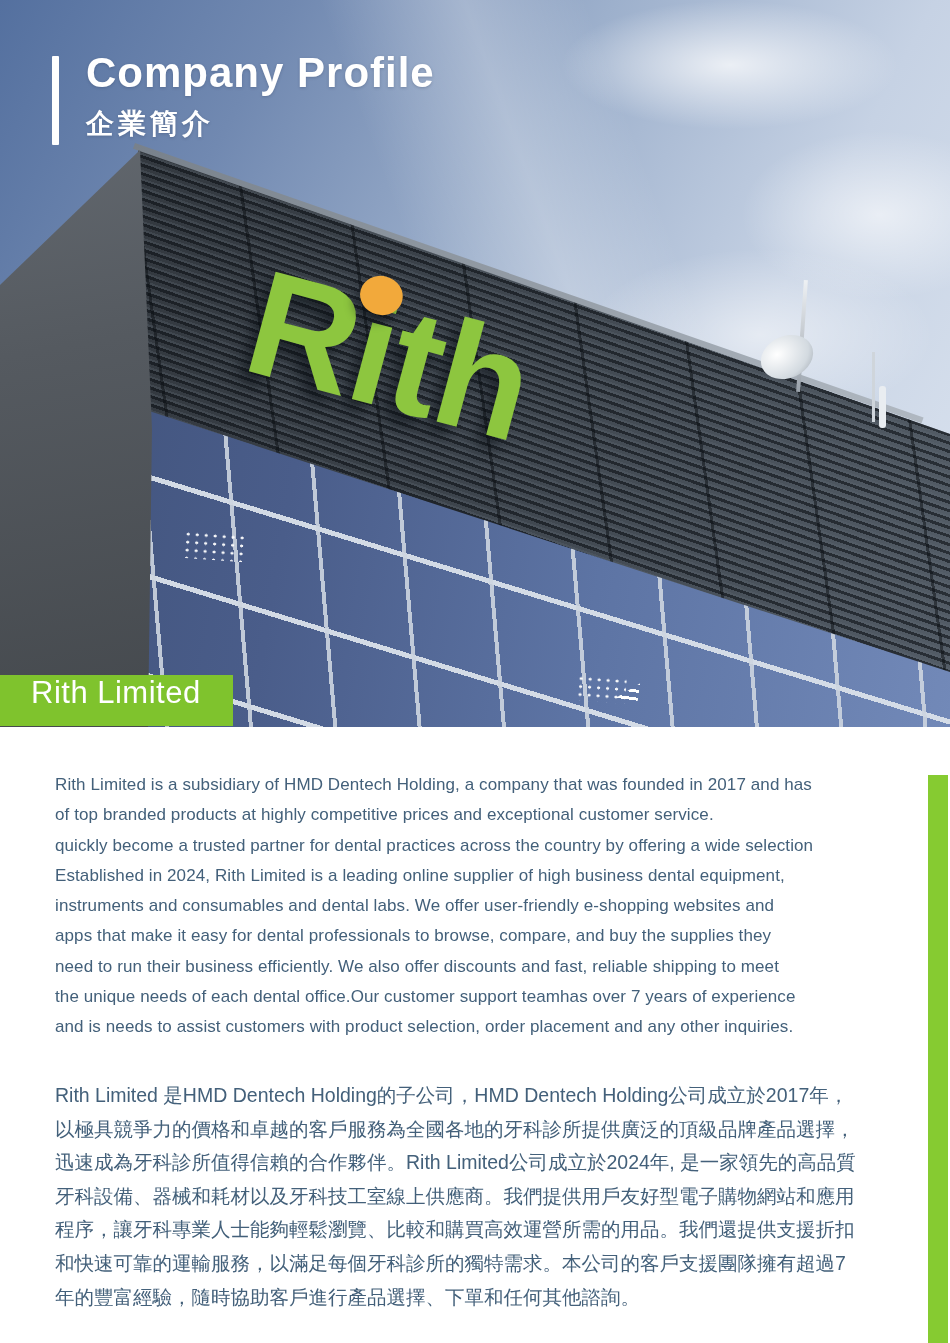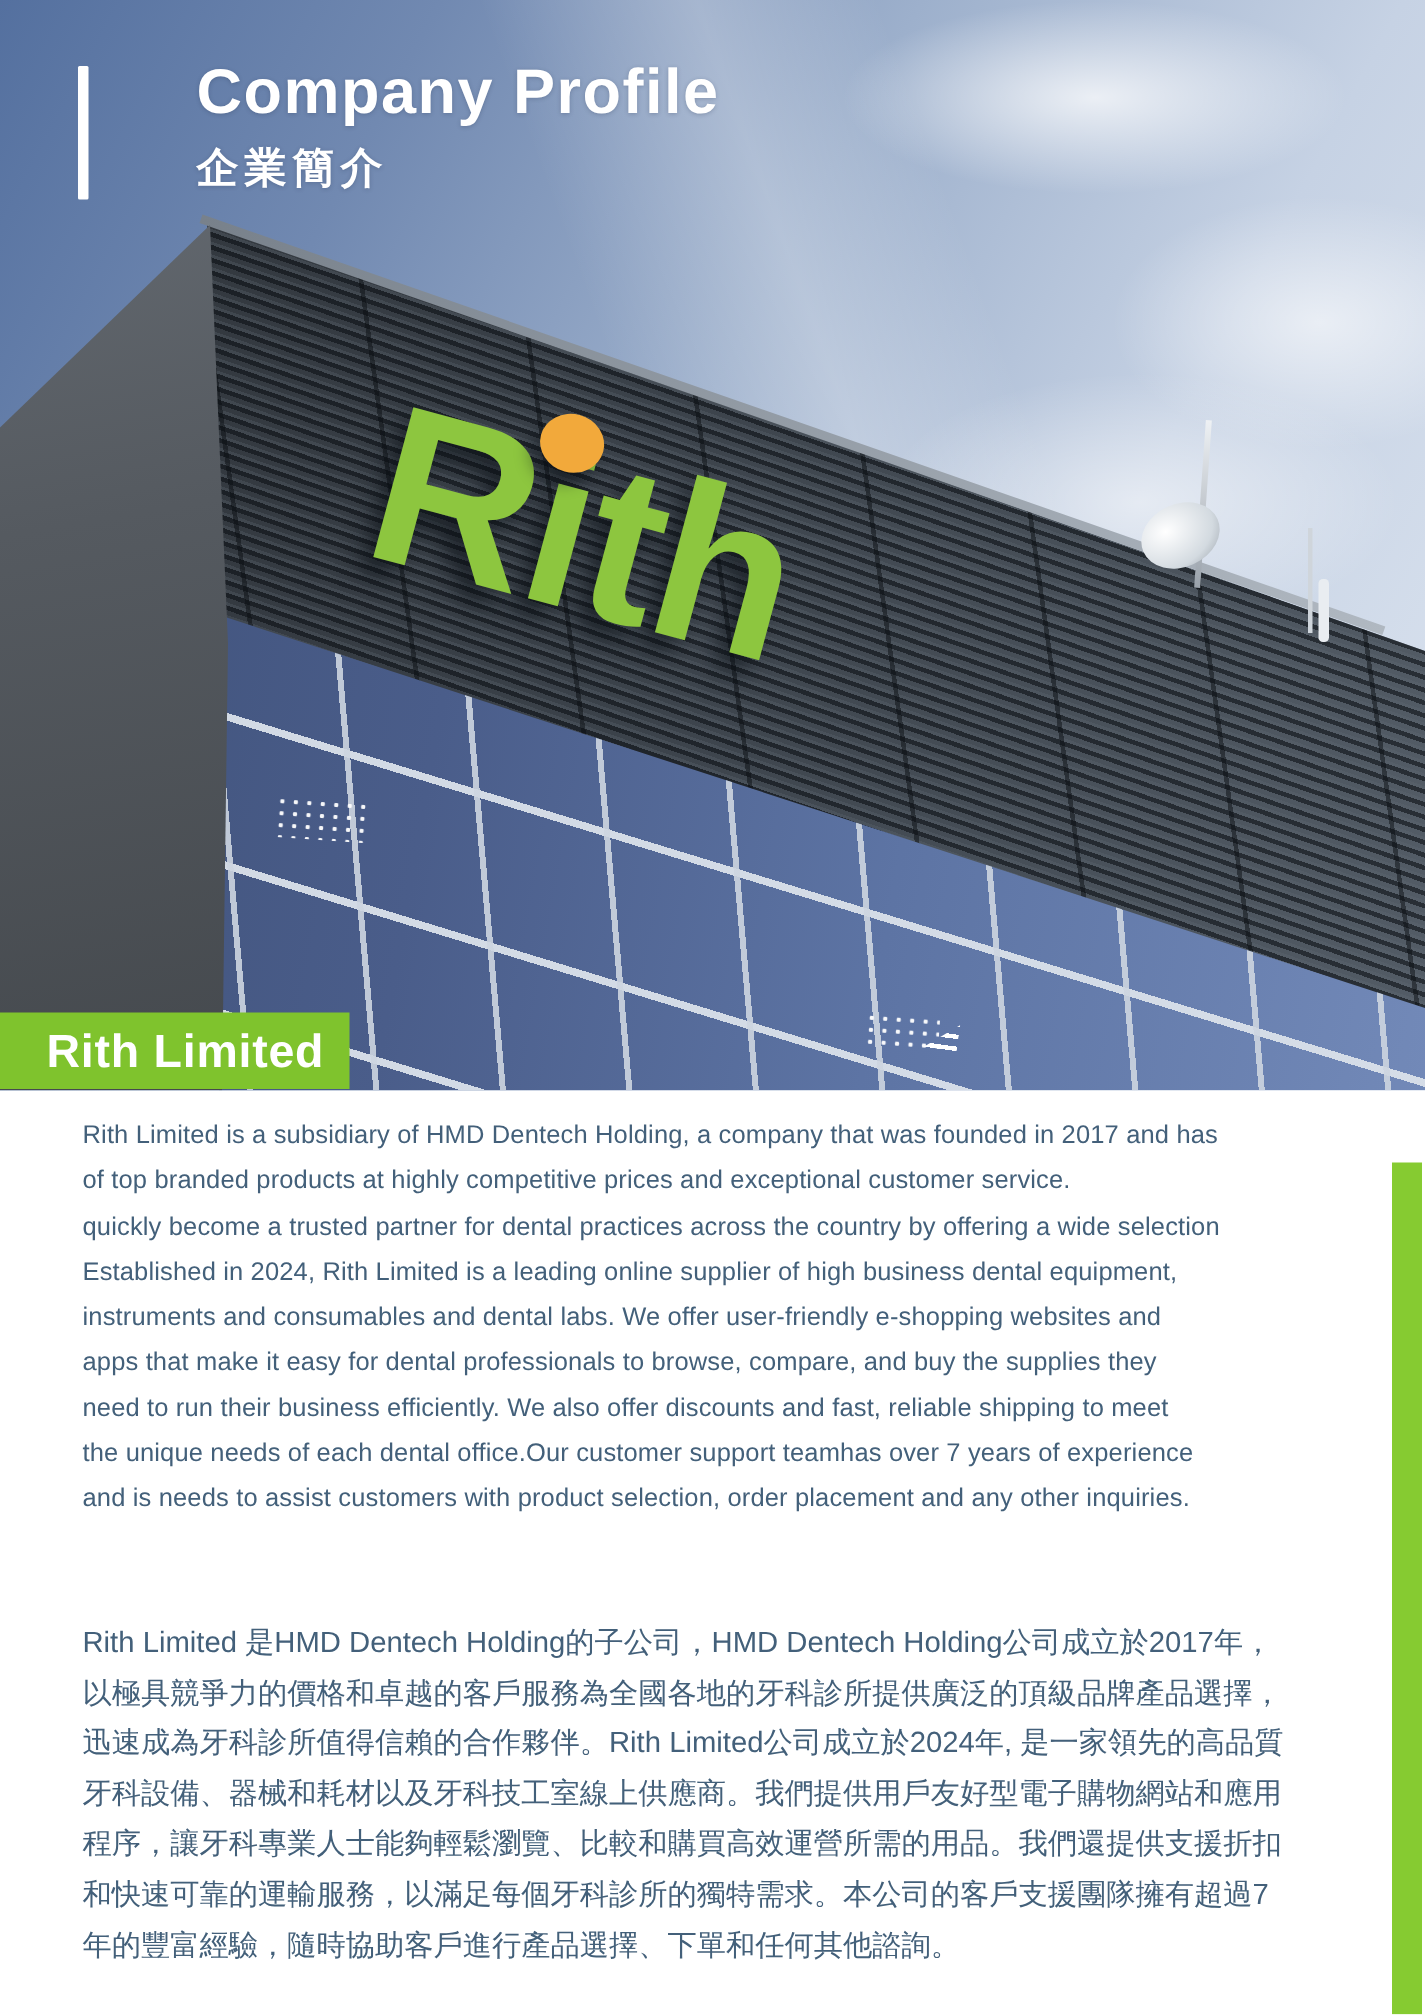--- a/index.html
+++ b/index.html
@@ -55,36 +55,36 @@
   .dots{position:absolute;
         background-image:radial-gradient(circle,rgba(255,255,255,.95) 1.3px,rgba(255,255,255,0) 1.7px);
         background-size:9px 8px;transform:rotate(4deg);}
   .dots.d1{left:183px;top:532px;width:62px;height:28px;}
   .dots.d2{left:576px;top:676px;width:50px;height:26px;}
   .fan{position:absolute;left:612px;top:680px;width:27px;height:23px;transform:rotate(8deg);
         background:repeating-linear-gradient(180deg,#ffffff 0 3px,rgba(255,255,255,0) 3px 8px);
         clip-path:polygon(0 100%,100% 6%,100% 100%);}
 
   
-  .header{position:absolute;left:52px;top:40px;color:#ffffff;padding-left:45px;}
+  .header{position:absolute;left:52px;top:52px;color:#ffffff;}
   .header .vbar{position:absolute;left:0;top:4px;width:7px;height:89px;background:#ffffff;border-radius:1px;}
   .header h1{margin:0 0 0 34px;font-size:42px;font-weight:bold;line-height:1.0;letter-spacing:1px;
              text-shadow:0 1px 3px rgba(30,45,70,.25);}
   .header .sub{margin:11px 0 0 34px;font-size:28px;font-weight:bold;letter-spacing:4px;
              text-shadow:0 1px 3px rgba(30,45,70,.25);}
 
   
   .banner{position:absolute;left:0;top:675px;width:233px;height:51px;background:#7fc32d;
-          color:#ffffff;font-size:31px;font-weight:bold;letter-spacing:.5px;
-          display:flex;align-items:center;padding-left:31px;box-sizing:border-box;}
+          color:#ffffff;font-size:31px;font-weight:normal;letter-spacing:.5px;
+          display:flex;align-items:flex-start;padding-left:31px;box-sizing:border-box;}
 
   
   .para{position:absolute;left:55px;color:#43607a;}
   .para div{white-space:nowrap;}
-  .para.en{top:742px;font-size:17px;line-height:30.3px;letter-spacing:.1px;}
+  .para.en{top:770px;font-size:17px;line-height:30.3px;letter-spacing:.1px;}
   .para.zh{top:1079px;font-size:19.5px;line-height:33.6px;}
 
   
   .accent-bar{position:absolute;left:928px;top:775px;width:20px;height:568px;background:#86cb31;}
 </style>
 </head>
 <body>
 
 <div class="page">
 

